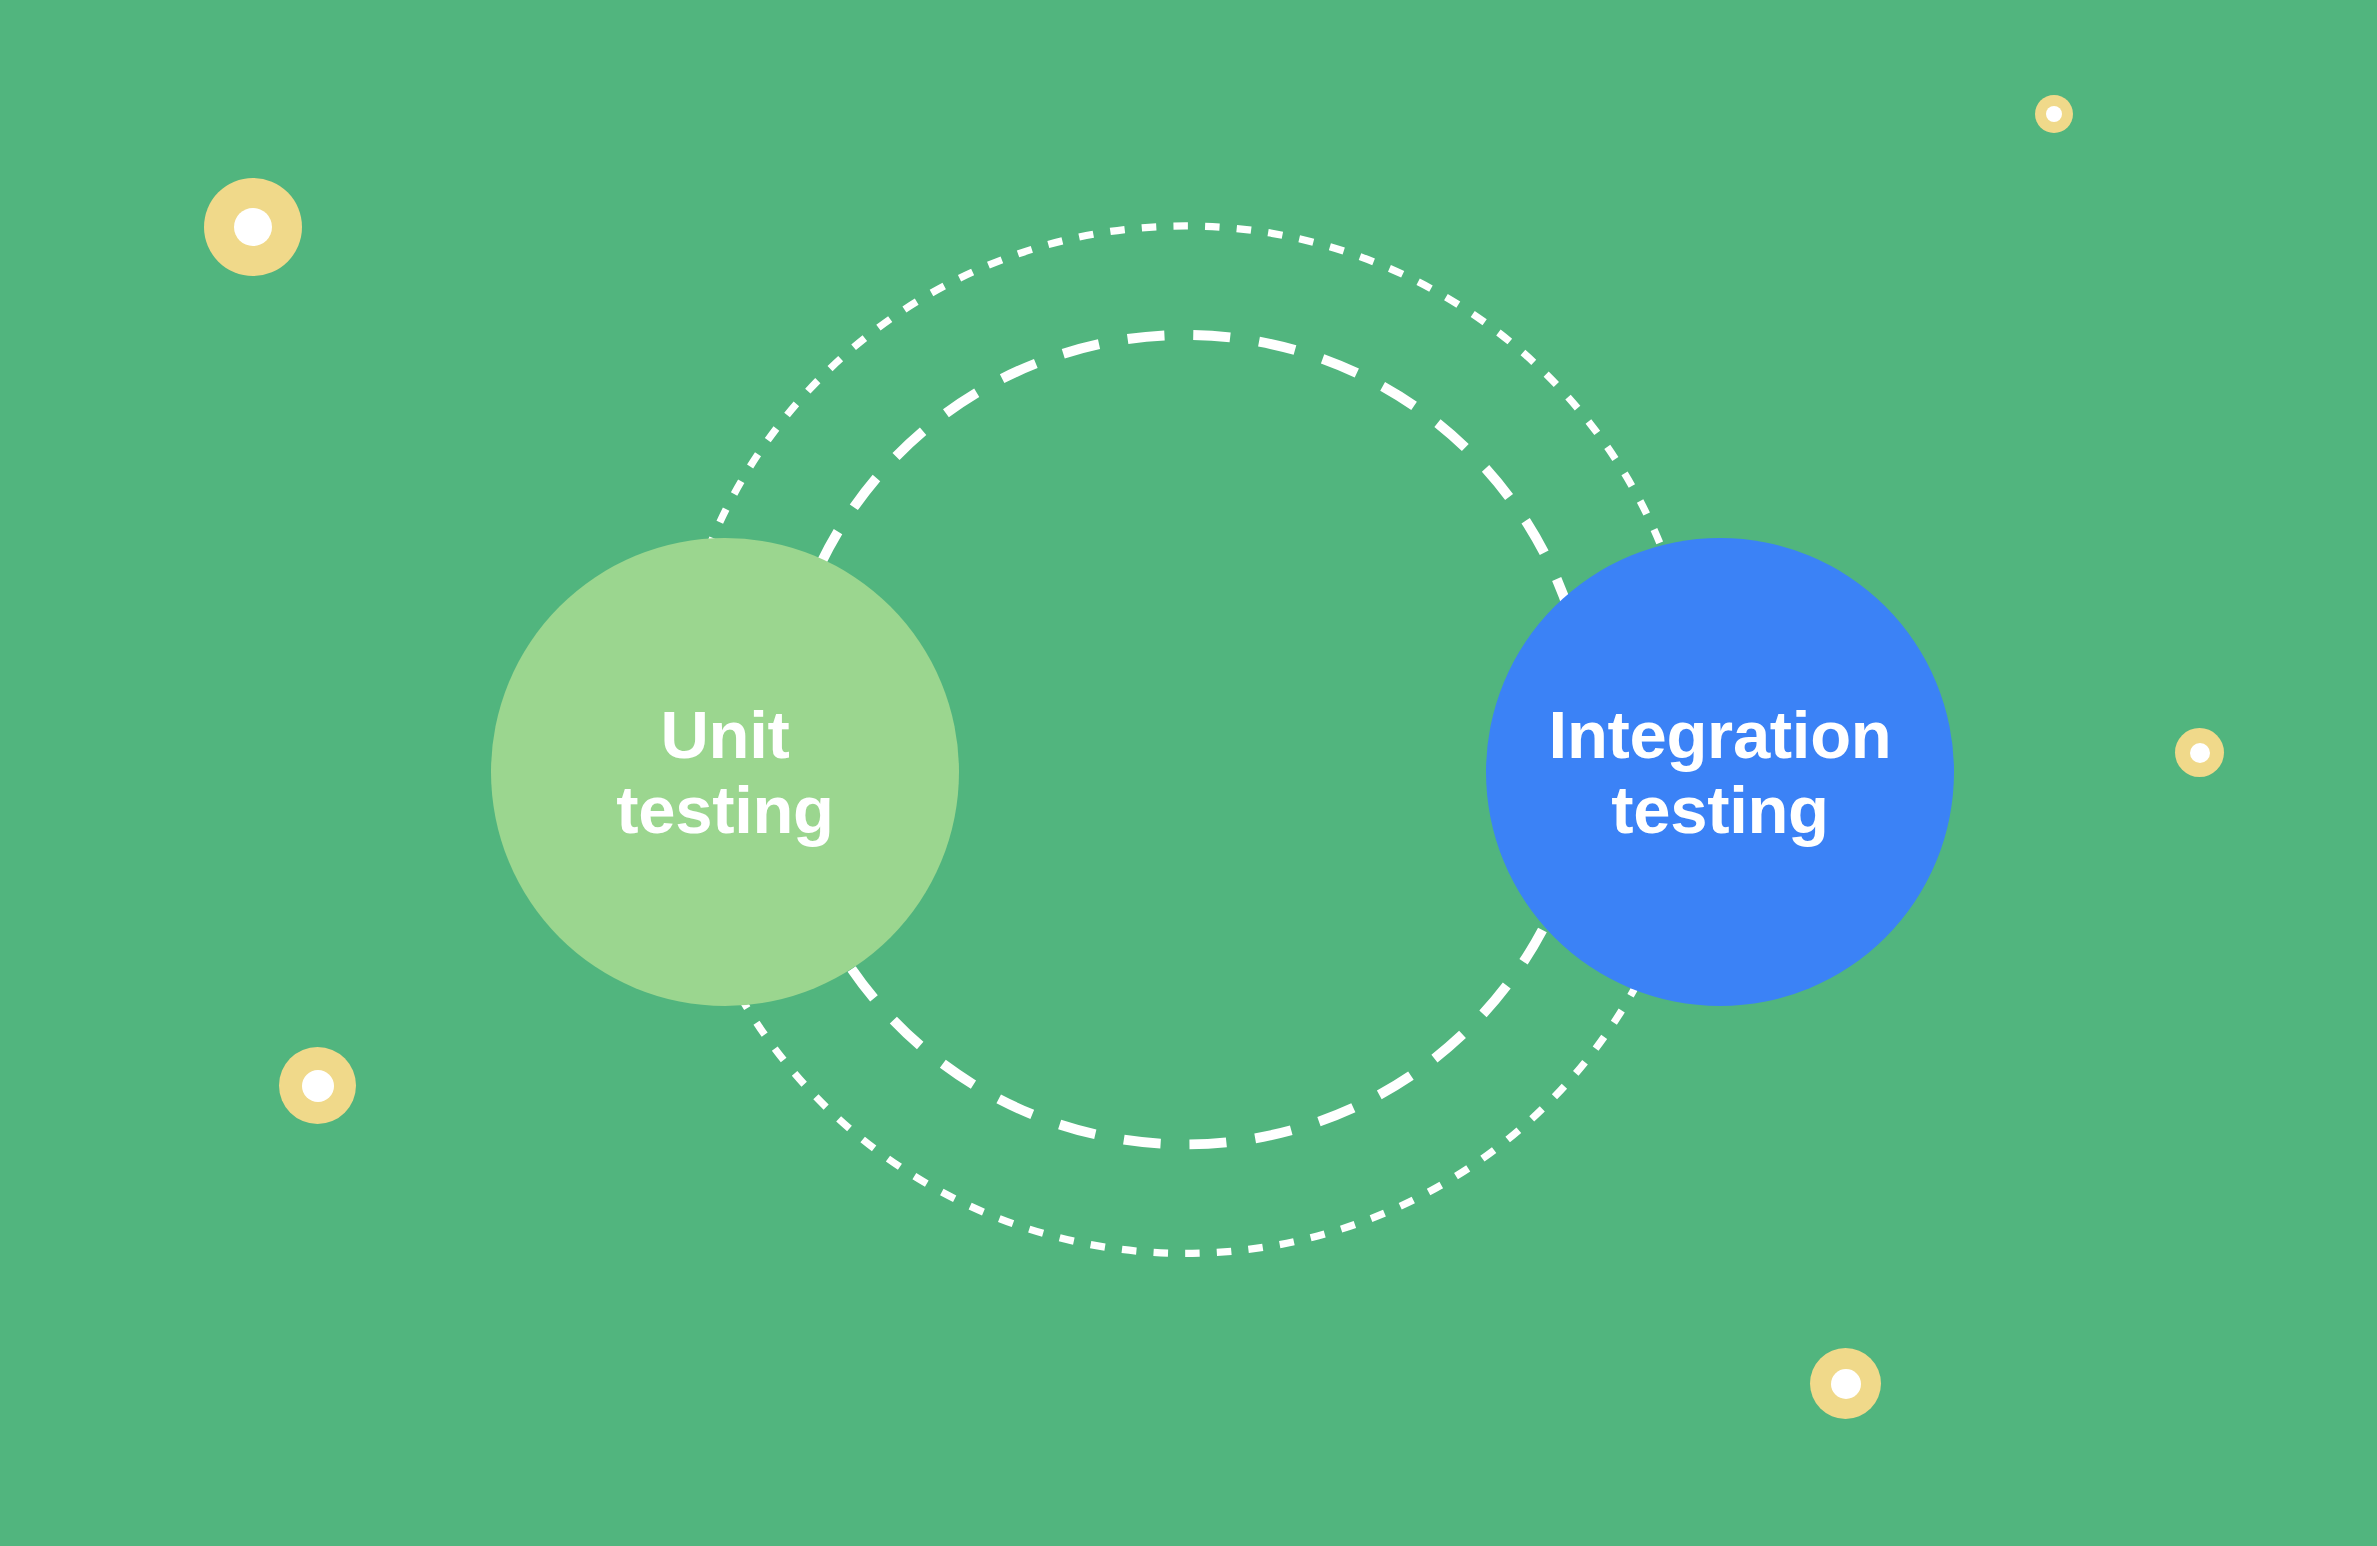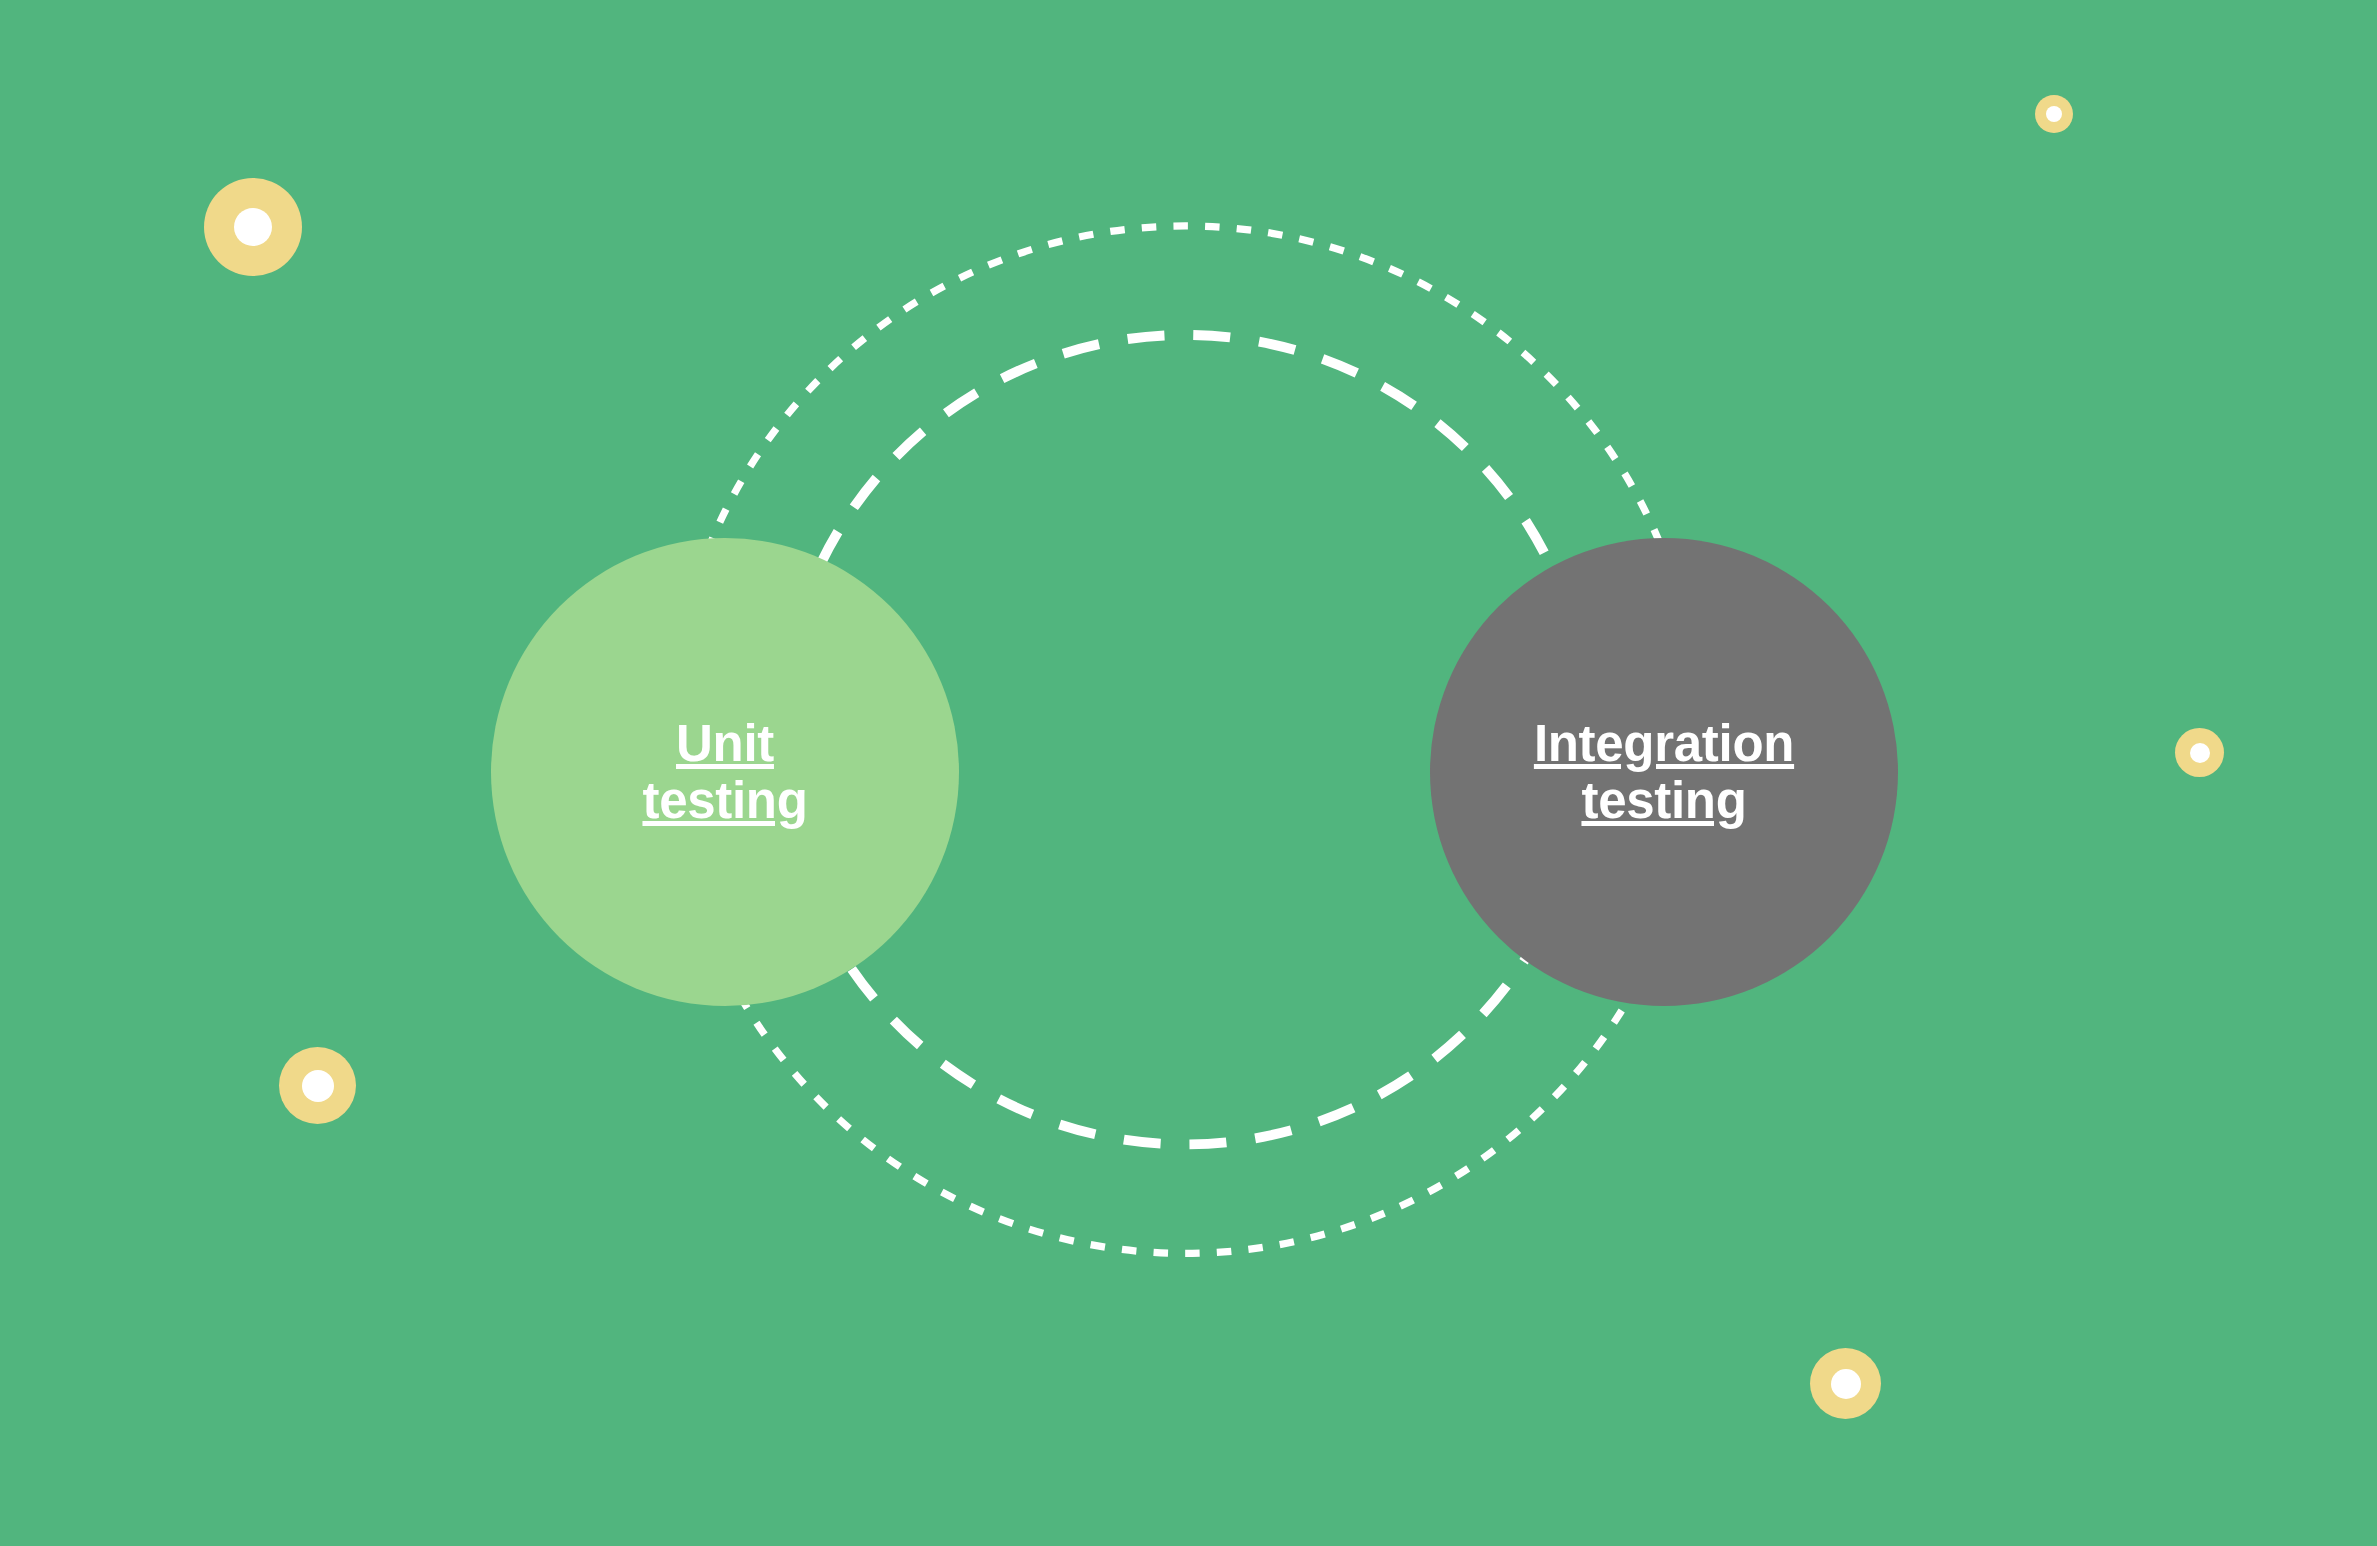--- a/index.html
+++ b/index.html
@@ -33,26 +33,25 @@
     border-radius: 50%;
     display: flex;
     align-items: center;
     justify-content: center;
     text-align: center;
     box-sizing: border-box;
   }
   .node-label {
     color: #ffffff;
     font-weight: 700;
-    font-size: 51px;
+    font-size: 67px;
     line-height: 1.12;
     letter-spacing: -0.3px;
     white-space: pre-line;
     padding: 0 17px;
-    text-decoration: underline;
   }
   .dot {
     position: absolute;
     border-radius: 50%;
     display: flex;
     align-items: center;
     justify-content: center;
     box-sizing: border-box;
   }
   .dot-core {
@@ -70,21 +69,21 @@
   <svg id="rings" viewBox="0 0 3600 2341" xmlns="http://www.w3.org/2000/svg" width="2377" height="1546">
     <circle id="orbit-outer" fill="none" stroke-linecap="butt" cx="1795" cy="1120" r="778" stroke="#ffffff" stroke-width="11" stroke-dasharray="22 26"></circle>
     <circle id="orbit-inner" fill="none" stroke-linecap="butt" cx="1795" cy="1120" r="613" stroke="#ffffff" stroke-width="15" stroke-dasharray="56 44"></circle>
   </svg>
 
   <div class="node" id="node-0" style="left: 491px; top: 538px; width: 468px; height: 468px; background: rgb(155, 214, 143);">
     <span class="node-label">Unit
 testing</span>
   </div>
 
-  <div class="node" id="node-1" style="left: 1430px; top: 538px; width: 468px; height: 468px; background: #737373;">
+  <div class="node" id="node-1" style="left: 1486px; top: 538px; width: 468px; height: 468px; background: #3b82f6;">
     <span class="node-label">Integration
 testing</span>
   </div>
 
   <div class="dot" id="dot-0" style="left: 204px; top: 178px; width: 98px; height: 98px; background: rgb(240, 217, 138);">
     <span class="dot-core" style="width: 38px; height: 38px; background: rgb(255, 255, 255);"></span>
   </div>
   <div class="dot" id="dot-1" style="left: 2035px; top: 95px; width: 38px; height: 38px; background: rgb(240, 217, 138);">
     <span class="dot-core" style="width: 16px; height: 16px; background: rgb(255, 255, 255);"></span>
   </div>

